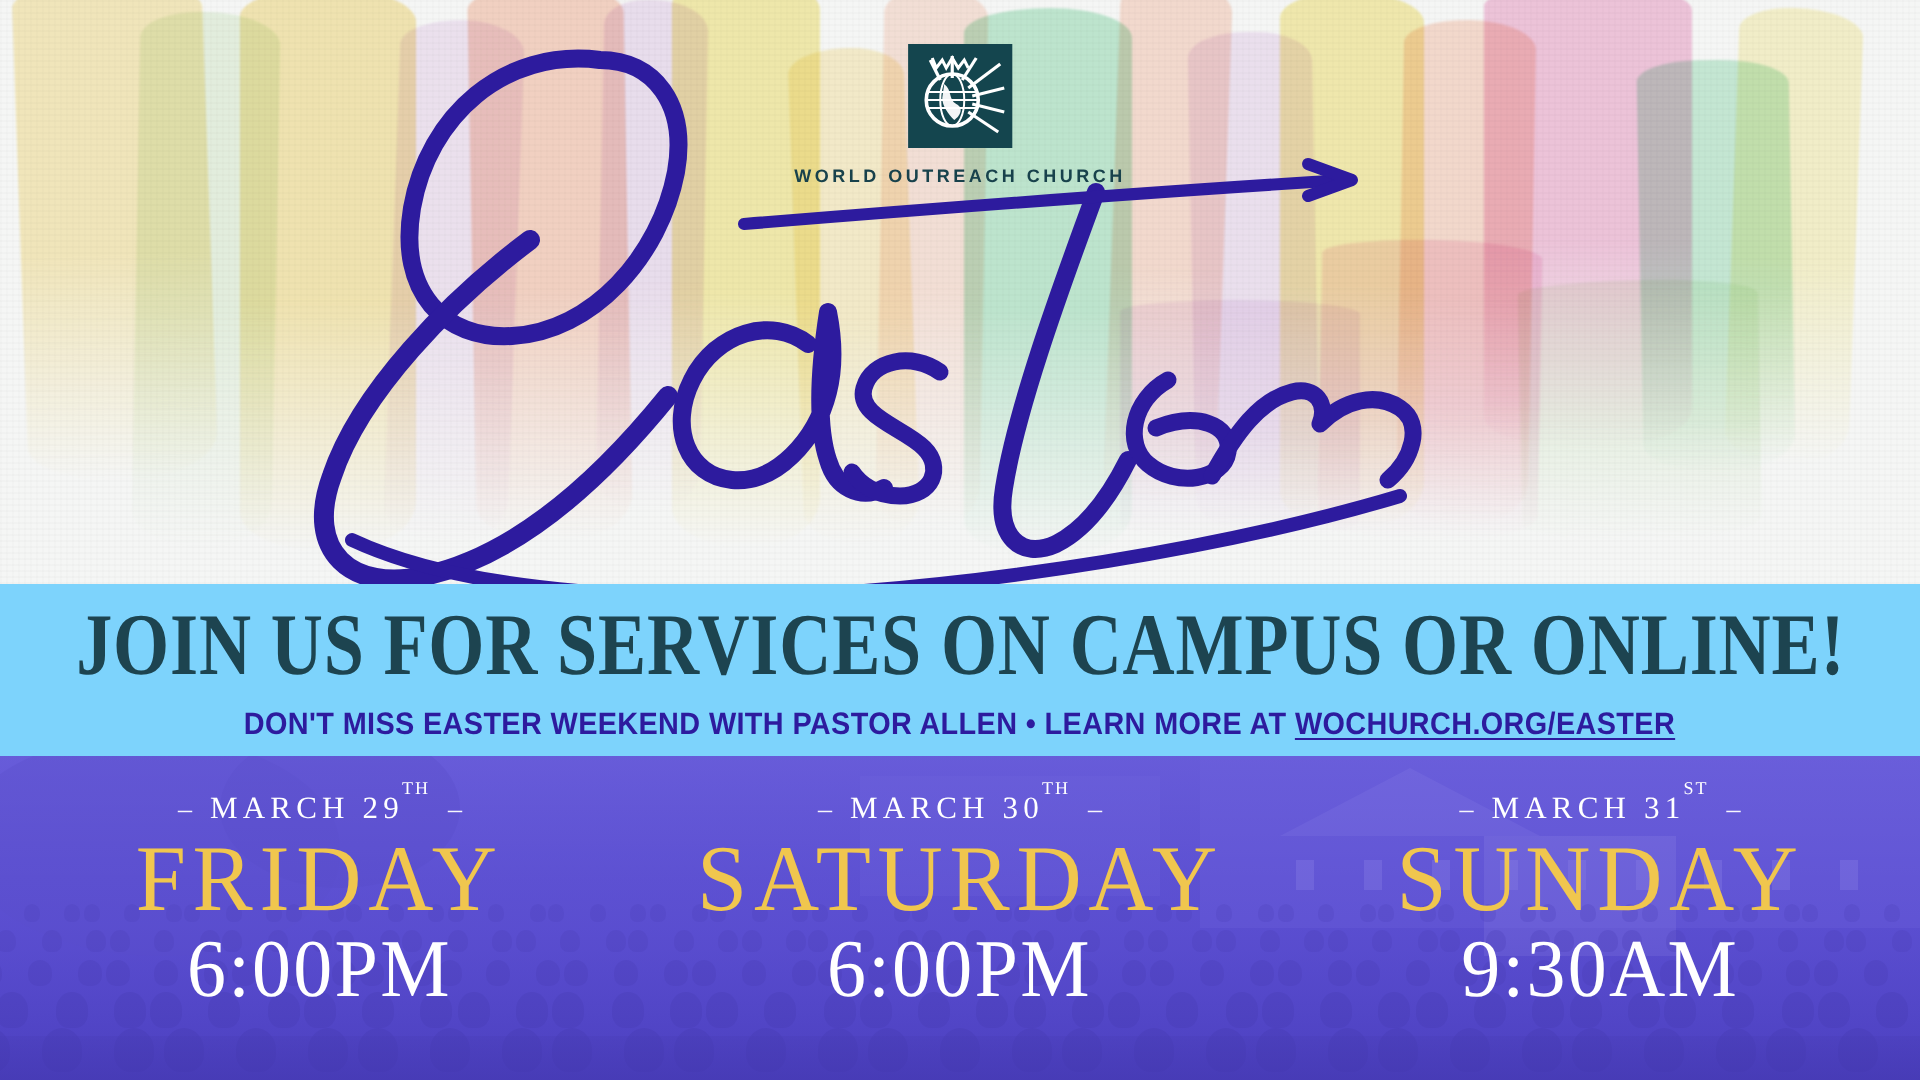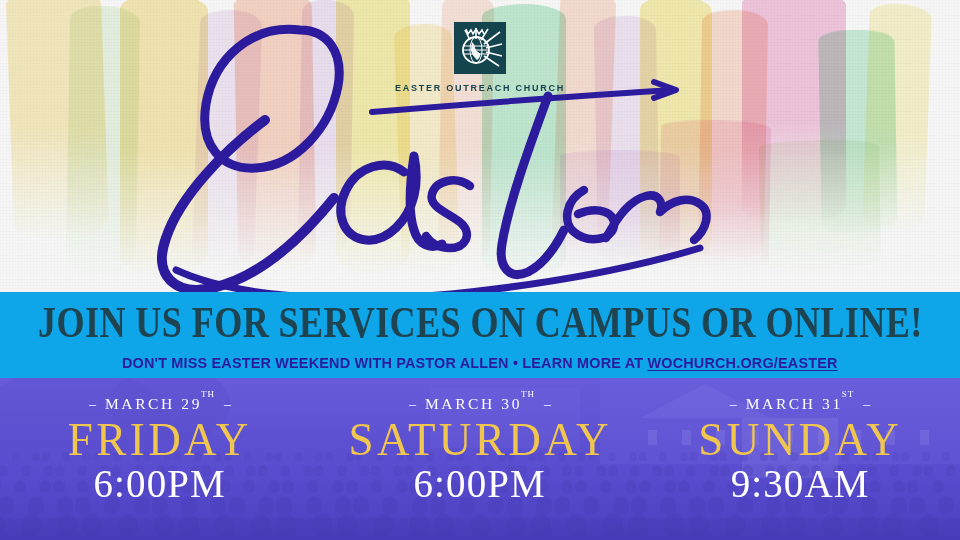--- a/index.html
+++ b/index.html
@@ -81,21 +81,21 @@
     font-family: "Liberation Sans", sans-serif;
   }
 
   
   .white-band {
     position: absolute;
     left: 0;
     top: 292px;
     width: 960px;
     height: 86px;
-    background: #0ea5e9;
+    background: #7dd3fc;
     z-index: 7;
     display: flex;
     flex-direction: column;
     align-items: center;
     justify-content: center;
   }
   .headline {
     font-family: "Liberation Serif", serif;
     font-weight: 700;
     font-size: 44px;
@@ -283,21 +283,21 @@
           <g stroke="#ffffff" stroke-width="1" fill="none">
             <ellipse cx="22" cy="28" rx="6" ry="13"></ellipse>
             <line x1="9" y1="24" x2="35" y2="24"></line>
             <line x1="9" y1="28" x2="35" y2="28"></line>
             <line x1="9" y1="32" x2="35" y2="32"></line>
           </g>
           <path d="M18 20 C22 23 20 28 24 30 C28 32 26 36 23 38 C20 35 17 31 17 27 Z" fill="#ffffff" opacity="0.95"></path>
           <path d="M12 7 L14 12 L17 8 L19 12 L22 7 L25 12 L28 8 L30 12" stroke="#ffffff" stroke-width="1.5" fill="none"></path>
         </svg>
       </span>
-      <span class="logo-word">EASTER OUTREACH CHURCH</span>
+      <span class="logo-word">WORLD OUTREACH CHURCH</span>
     </div>
   </div>
 
   <div class="white-band">
     <div class="headline">JOIN US FOR SERVICES ON CAMPUS OR ONLINE!</div>
     <div class="subline">
       <span>DON'T MISS EASTER WEEKEND WITH PASTOR ALLEN • LEARN MORE AT </span><a class="url" href="#">WOCHURCH.ORG/EASTER</a>
     </div>
   </div>
 

